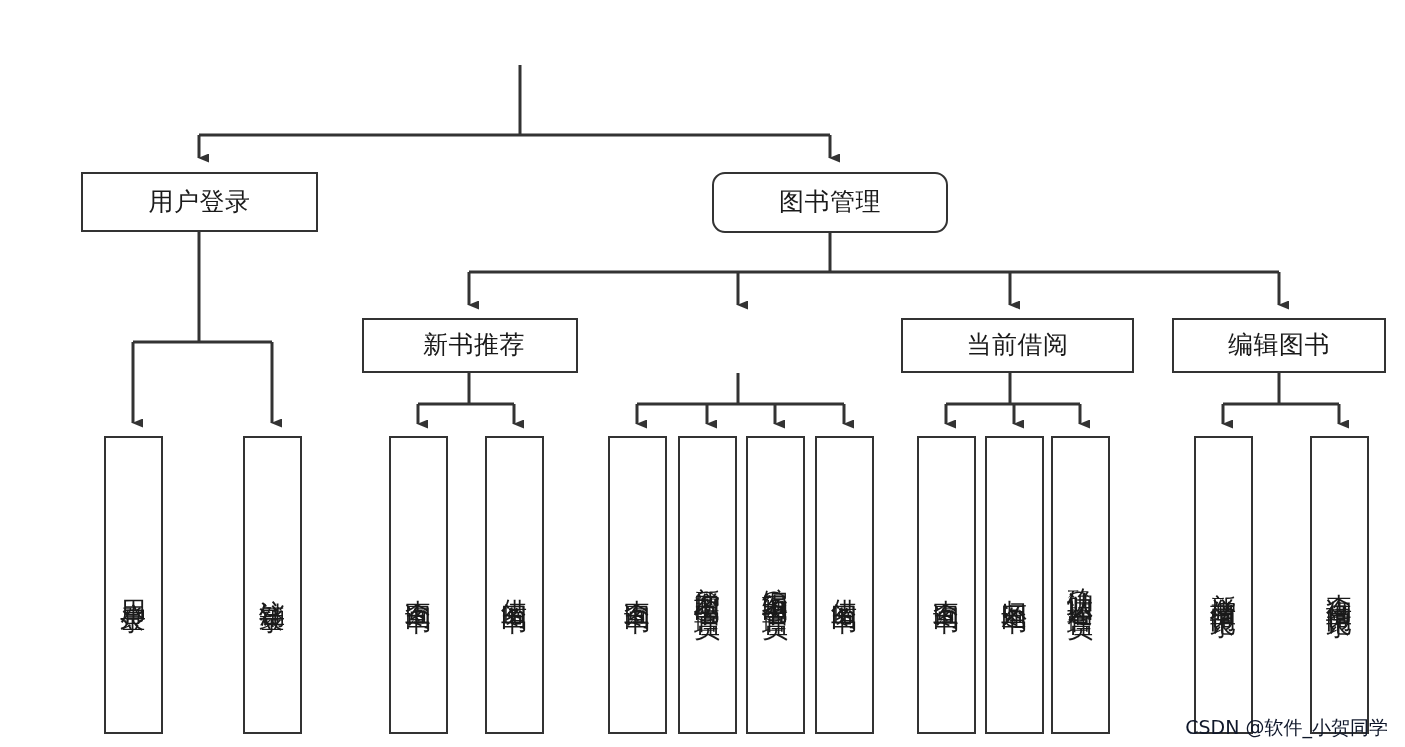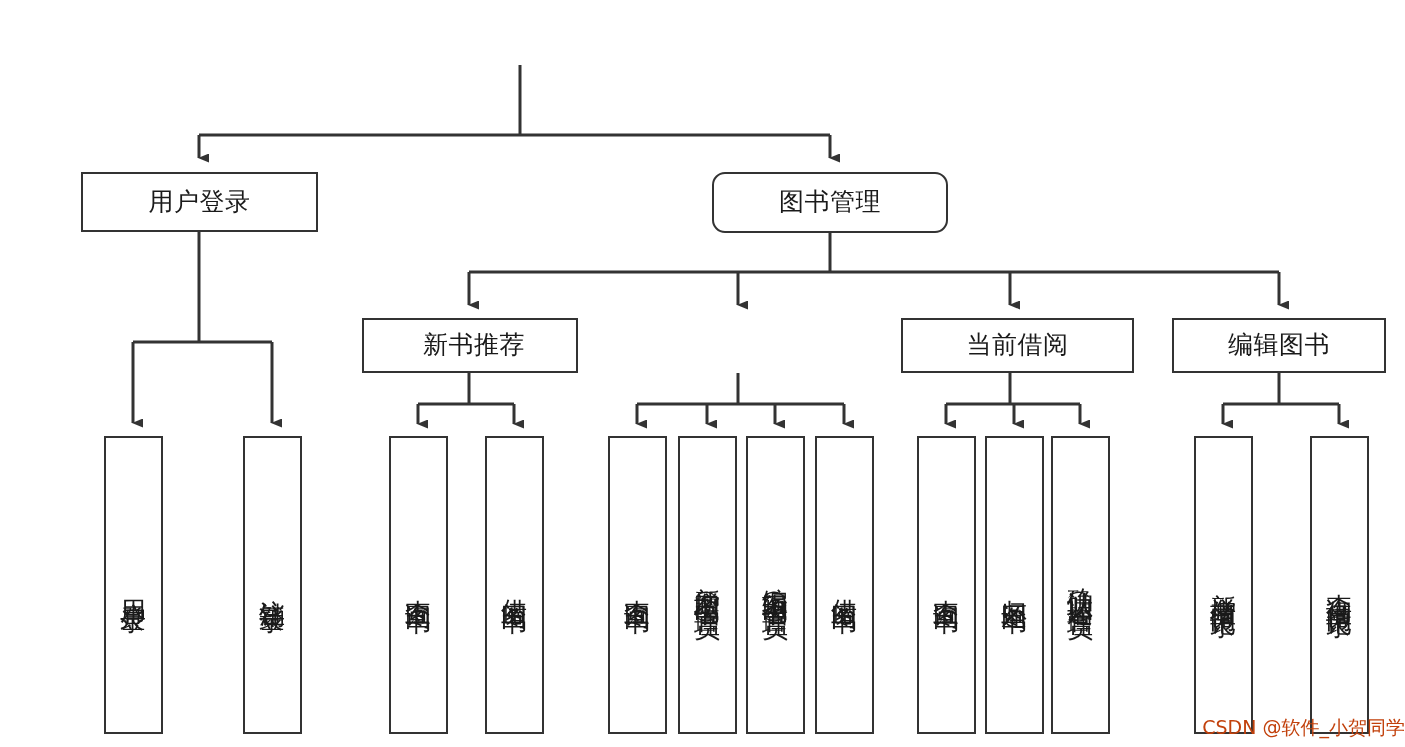--- a/index.html
+++ b/index.html
@@ -57,24 +57,24 @@
     letter-spacing: 3px;
     line-height: 1;
     white-space: nowrap;
   }
   .node.vertical.tall .node-label {
     letter-spacing: 4px;
     font-size: 26px;
   }
   #watermark {
     position: absolute;
-    right: 0;
+    right: 17px;
     bottom: 6px;
     font-size: 19px;
-    color: #c2410c;
+    color: #0f172a;
     font-family: "DejaVu Sans", "Liberation Sans", sans-serif;
     white-space: nowrap;
     pointer-events: none;
     margin-left: 48px;
   }
 </style>
 </head>
 <body>
 
 <div id="diagram-root">

